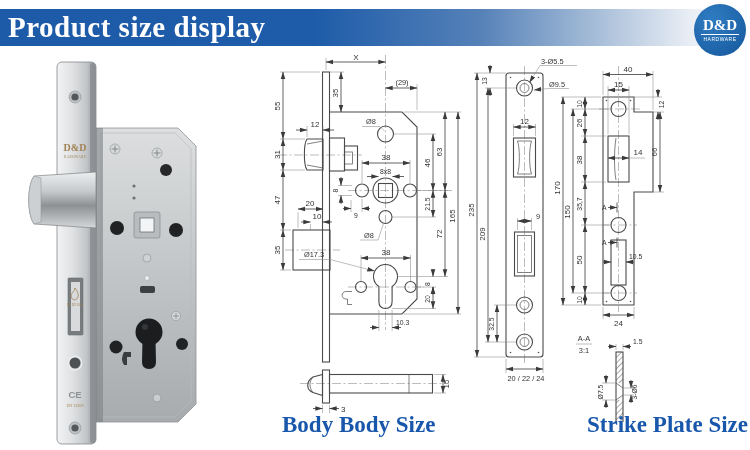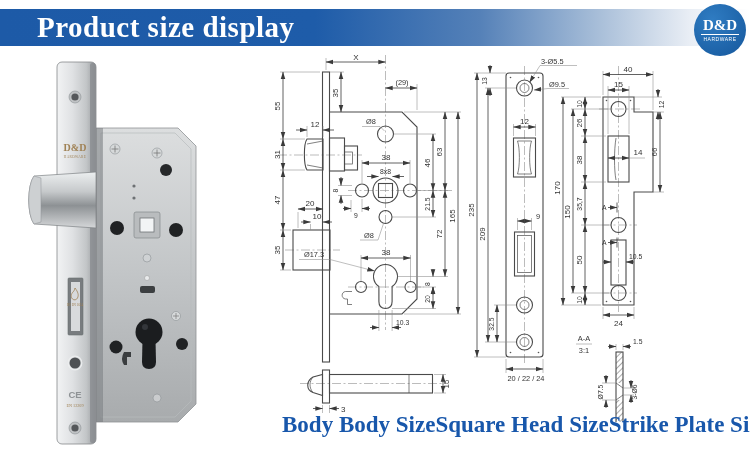--- a/index.html
+++ b/index.html
@@ -1,21 +1,21 @@
 <!DOCTYPE html>
 <html><head>
 <meta charset="utf-8">
 <style>
   html,body{margin:0;padding:0}
   body{width:750px;height:450px;position:relative;background:#fff;overflow:hidden;
        font-family:"Liberation Sans",sans-serif}
   
   .header{position:absolute;left:0;top:9px;width:750px;height:37px;
     background:linear-gradient(90deg,#1d5aa7 0%,#1e5ca9 42%,#5581b8 64%,#a9bfd9 80%,#e9eef5 92%,#ffffff 100%);}
-  .title{display:block;padding-left:37px;line-height:36px;color:#fff;
+  .title{display:block;padding-left:8px;line-height:36px;color:#fff;
     font-family:"Liberation Serif",serif;font-weight:700;font-size:29px;letter-spacing:.5px}
   
   .logo{position:absolute;left:694px;top:4px;width:52px;height:52px;border-radius:50%;
     background:radial-gradient(circle at 35% 30%,#2f7cc2,#15579c);
     display:flex;flex-direction:column;align-items:center;justify-content:center;z-index:5}
   .logo-name{color:#fff;font-family:"Liberation Serif",serif;font-weight:700;font-size:15px;
     line-height:15px;border-bottom:1.5px solid #fff;padding:0 2px 1px 2px}
   .logo-sub{color:#fff;font-size:5px;letter-spacing:.5px;margin-top:1.5px}
   
   .captions{position:absolute;left:282px;top:412px;width:466px;display:flex;justify-content:space-between;
@@ -447,15 +447,14 @@
       <line class="xl" x1="623" y1="395" x2="634" y2="395"></line>
       <line class="dl" x1="631" y1="380" x2="631" y2="388" marker-end="url(#ma)"></line>
       <line class="dl" x1="631" y1="403" x2="631" y2="395" marker-end="url(#ma)"></line>
       <text class="t7 mid" x="637" y="392" transform="rotate(-90 637 392)">3-Ø6</text>
     </g>
   </g>
 </svg>
 
 <div class="captions">
   <span>Body Body Size</span>
-  <span>Square Head Size</span>
   <span>Strike Plate Size</span>
 </div>
 
 </body></html>

